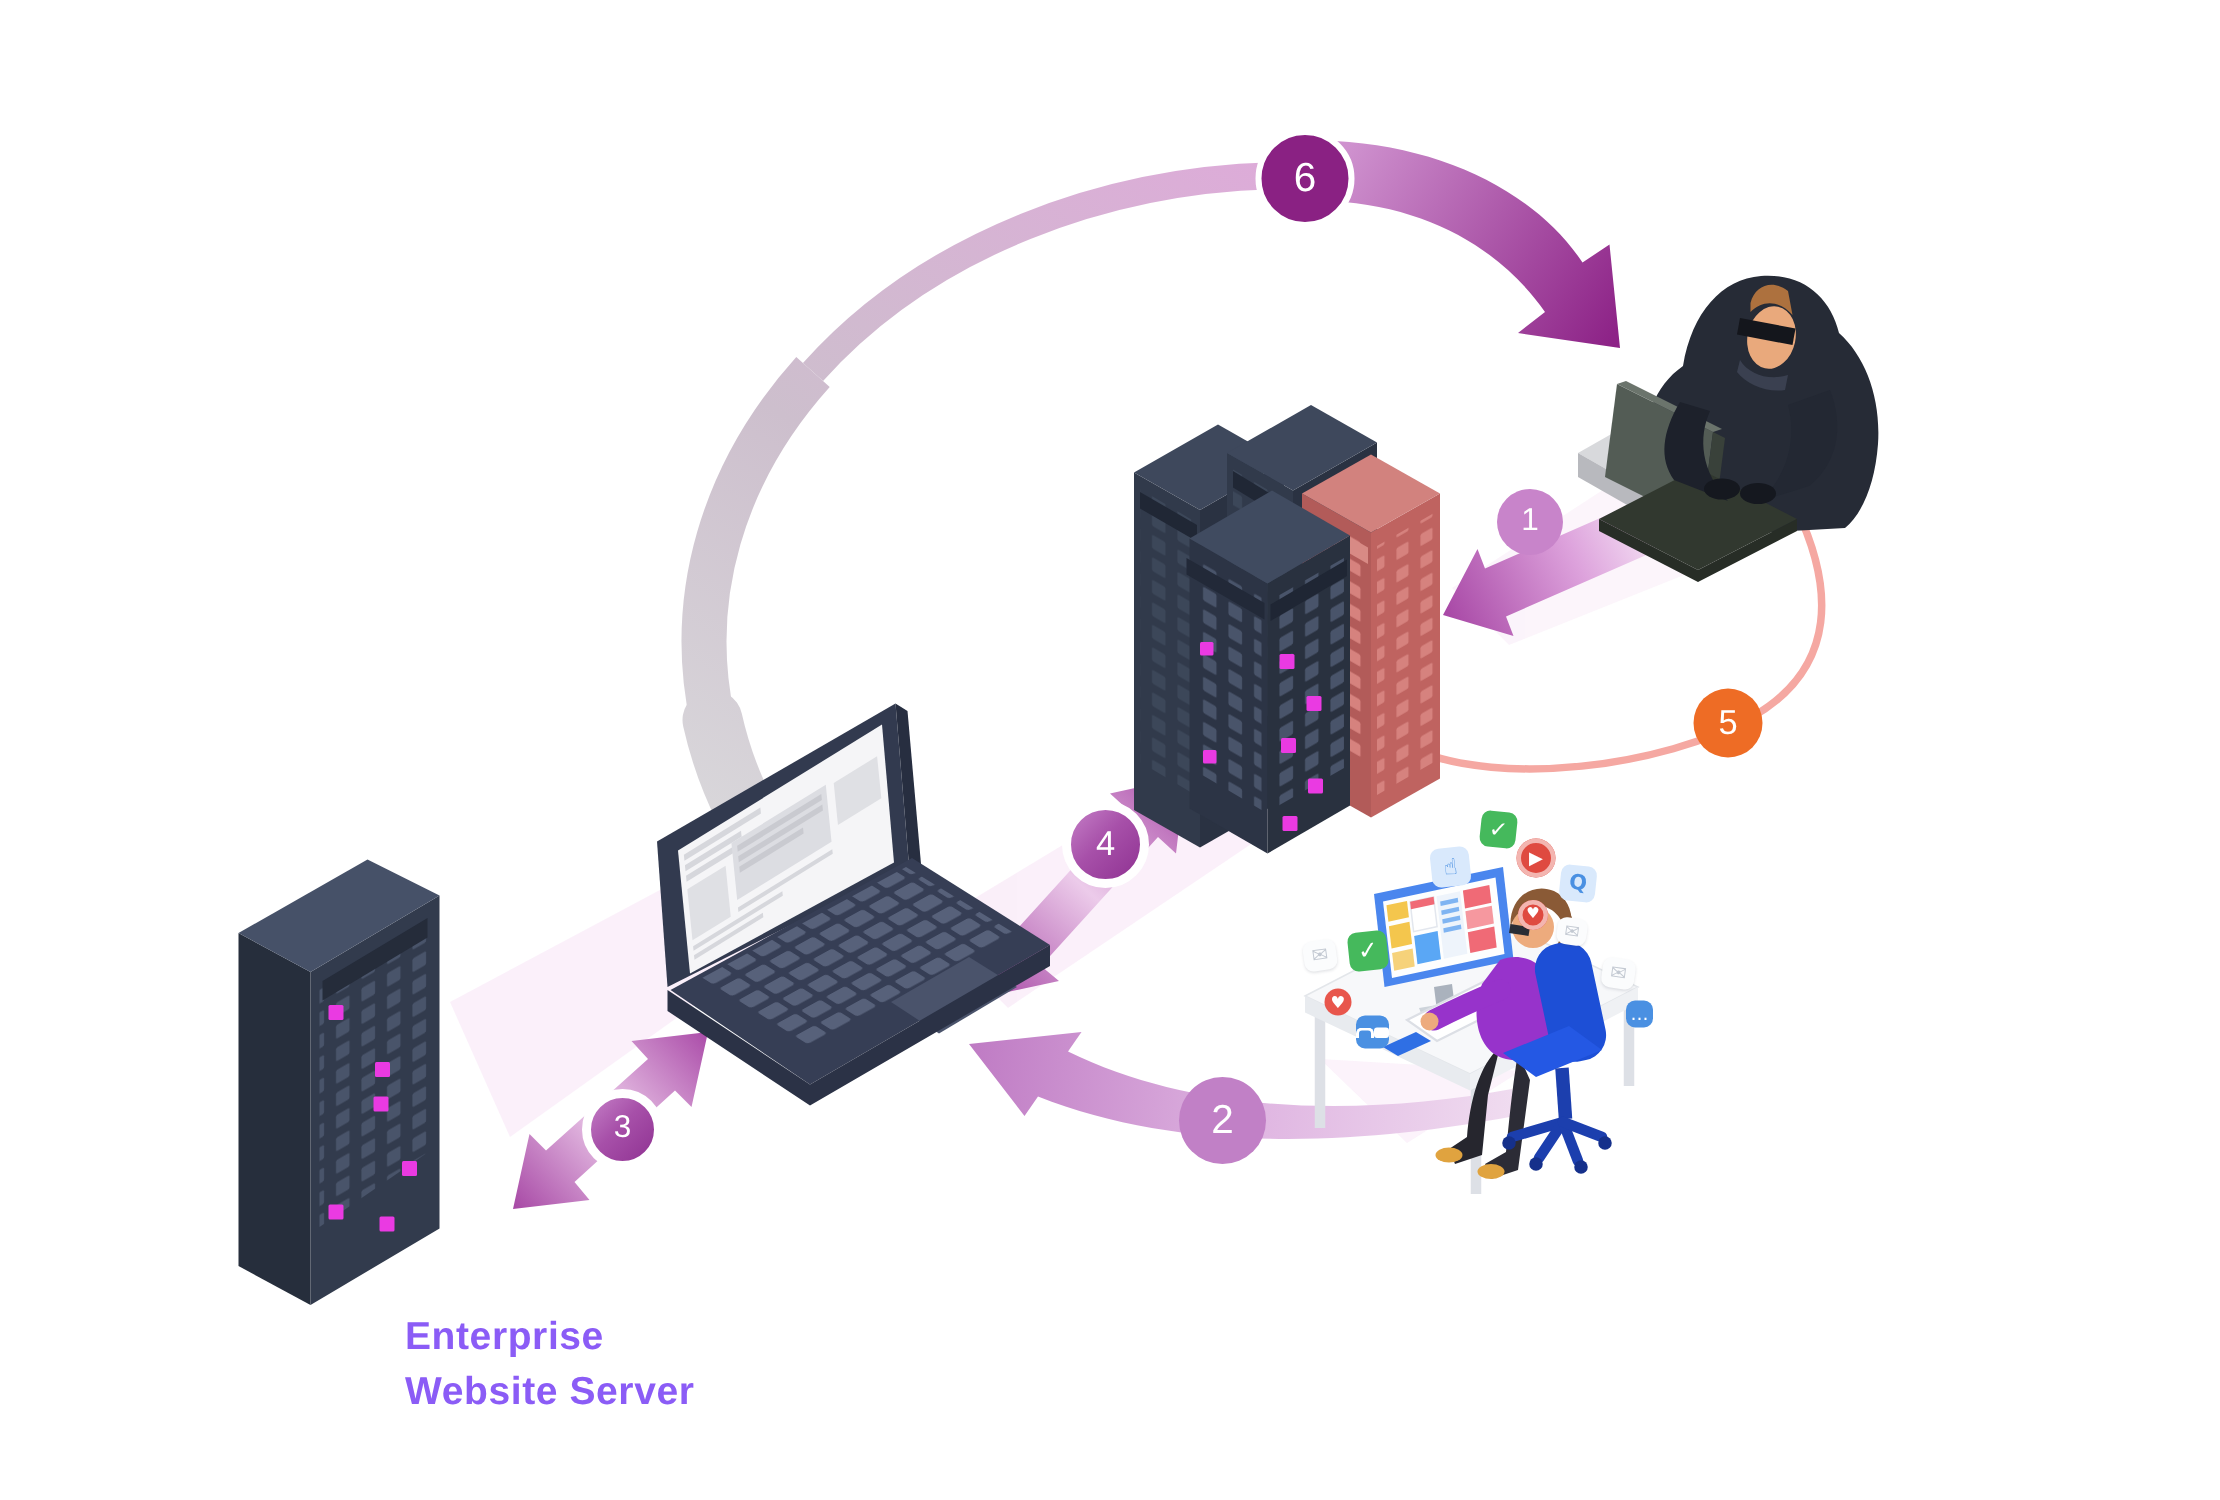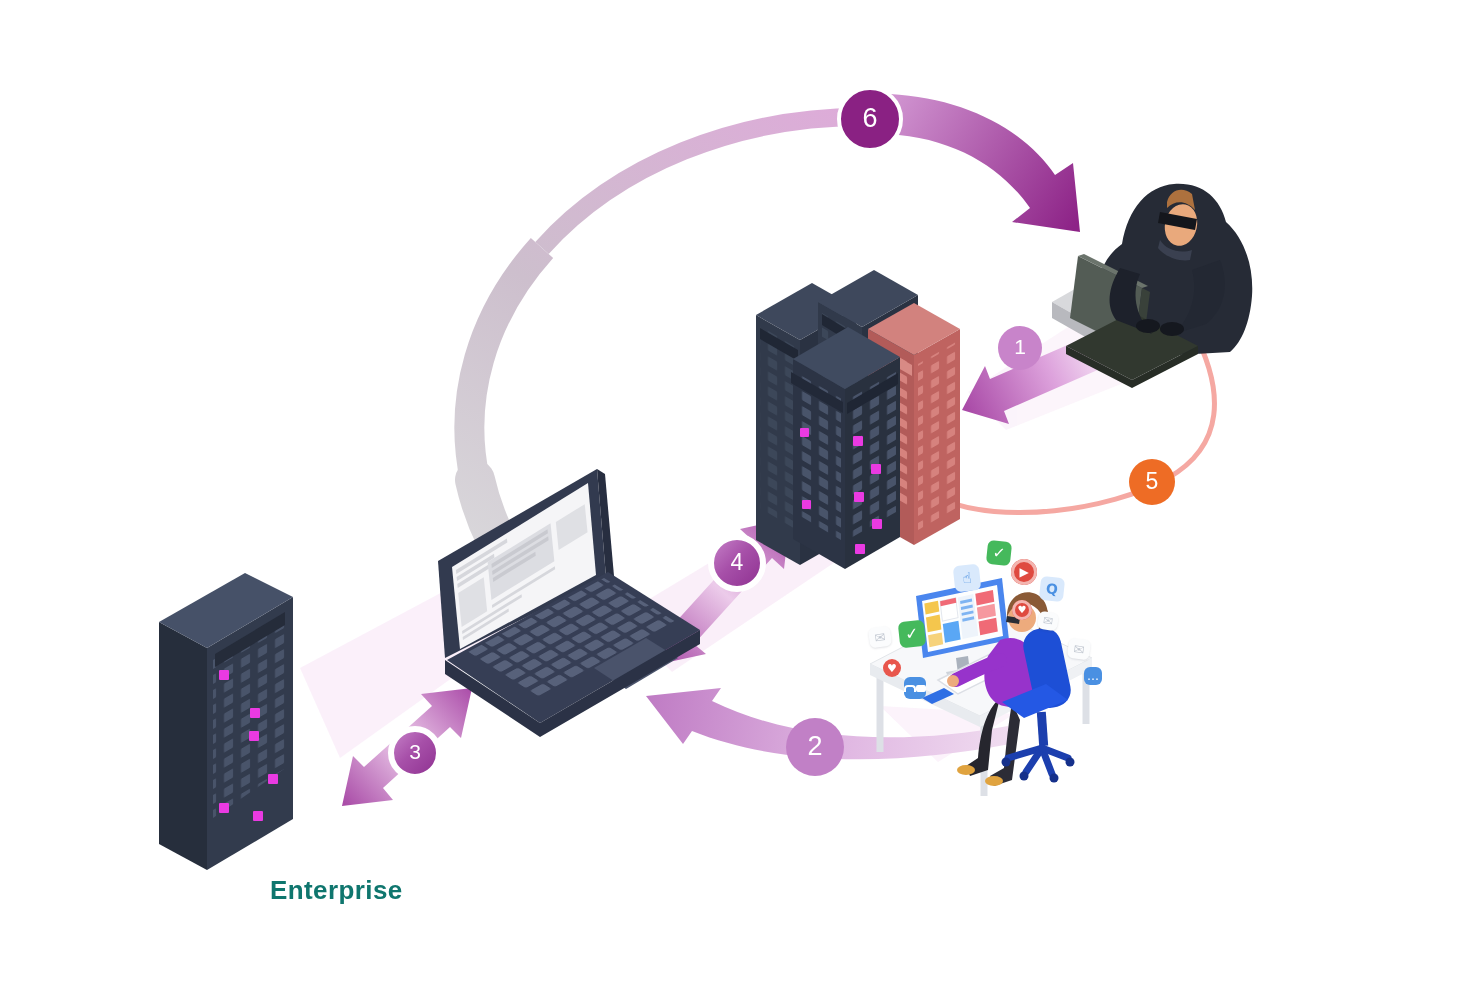--- a/index.html
+++ b/index.html
@@ -12,21 +12,21 @@
   .badge span{transform:translateY(-1px);}
   .b1{left:998px;top:326px;width:44px;height:44px;background:#c884ca;font-size:21px;}
   .b2{left:786px;top:718px;width:58px;height:58px;background:#c180c6;font-size:27px;}
   .b3{left:388px;top:726px;width:42px;height:42px;border:6px solid #fff;
       background:linear-gradient(135deg,#c47ec6 0%,#a750a9 45%,#8f3292 100%);font-size:21px;}
   .b4{left:708px;top:534px;width:46px;height:46px;border:6px solid #fff;
       background:linear-gradient(135deg,#c47ec6 0%,#a750a9 45%,#8f3292 100%);font-size:23px;}
   .b5{left:1129px;top:459px;width:46px;height:46px;background:#ee6c25;font-size:23px;}
   .b6{left:837px;top:86px;width:58px;height:58px;background:#8a2183;border:4px solid #fff;font-size:27px;}
 
-  .diagram-label{position:absolute;left:270px;top:872px;color:#0f766e;font-size:26px;
+  .diagram-label{position:absolute;left:270px;top:872px;color:#8b5cf6;font-size:26px;
       font-weight:bold;letter-spacing:.4px;line-height:1.42;z-index:5;}
 
   .ficon{position:absolute;display:flex;align-items:center;justify-content:center;z-index:4;
       border-radius:6px;font-family:"DejaVu Sans","Liberation Sans",sans-serif;line-height:1;}
   .fi-green{background:#45b95c;color:#fff;}
   .fi-bluelight{background:#d9e9fc;color:#4a90e2;}
   .fi-blue{background:#4a90e2;color:#fff;}
   .fi-redc{background:#df4a40;color:#fff;border-radius:50%;box-shadow:0 0 0 3px #f3b5b0 inset;}
   .fi-redq{background:#e8564c;color:#fff;}
   .fi-white{background:#fbfcfd;color:#c3c9d2;box-shadow:0 1px 2px rgba(60,70,90,.15);}
@@ -325,20 +325,21 @@
     </div>
 <div class="badge b5">
       <span>5</span>
     </div>
 <div class="badge b6">
       <span>6</span>
     </div>
 
 <div class="diagram-label">
   <div>Enterprise</div>
+  <div>Website Server</div>
 </div>
 
 <div class="ficon fi-white" style="left:869px;top:627px;width:22px;height:20px;font-size:13px;transform:rotate(-8deg);">
       <span>✉</span>
     </div>
 <div class="ficon fi-green" style="left:899px;top:621px;width:26px;height:26px;font-size:16px;transform:rotate(-6deg);">
       <span>✓</span>
     </div>
 <div class="ficon fi-redq" style="left:883px;top:659px;width:18px;height:18px;font-size:11px;border-radius:50%;">
       <span>♥</span>

